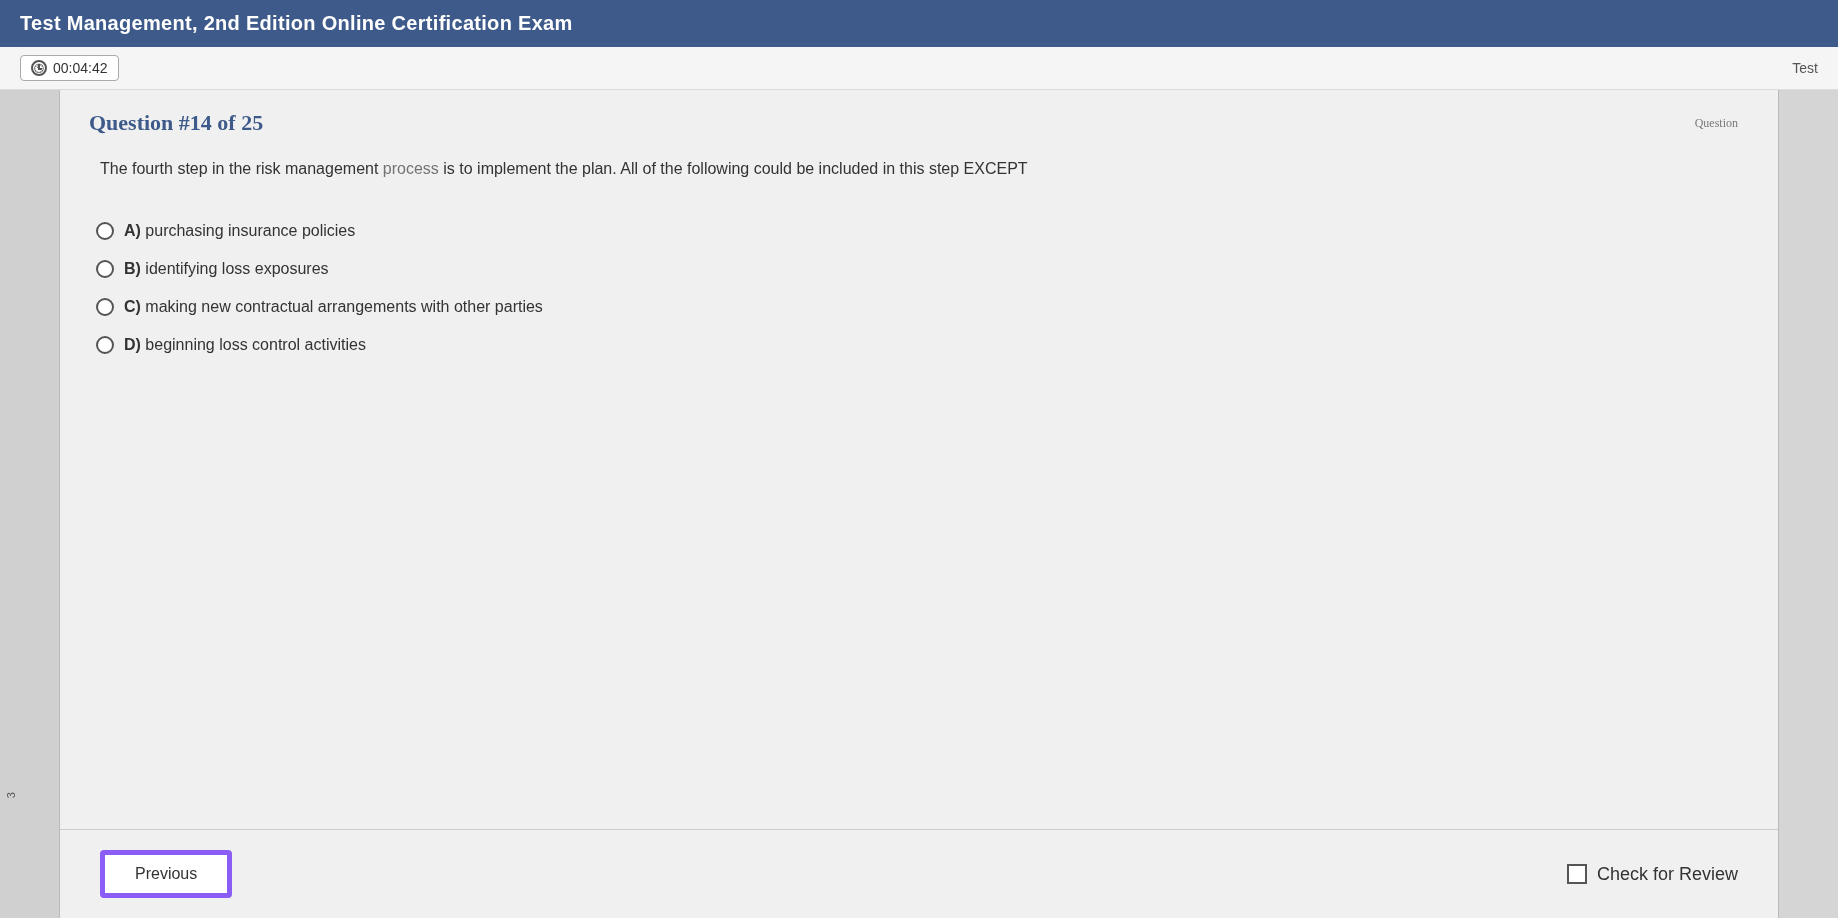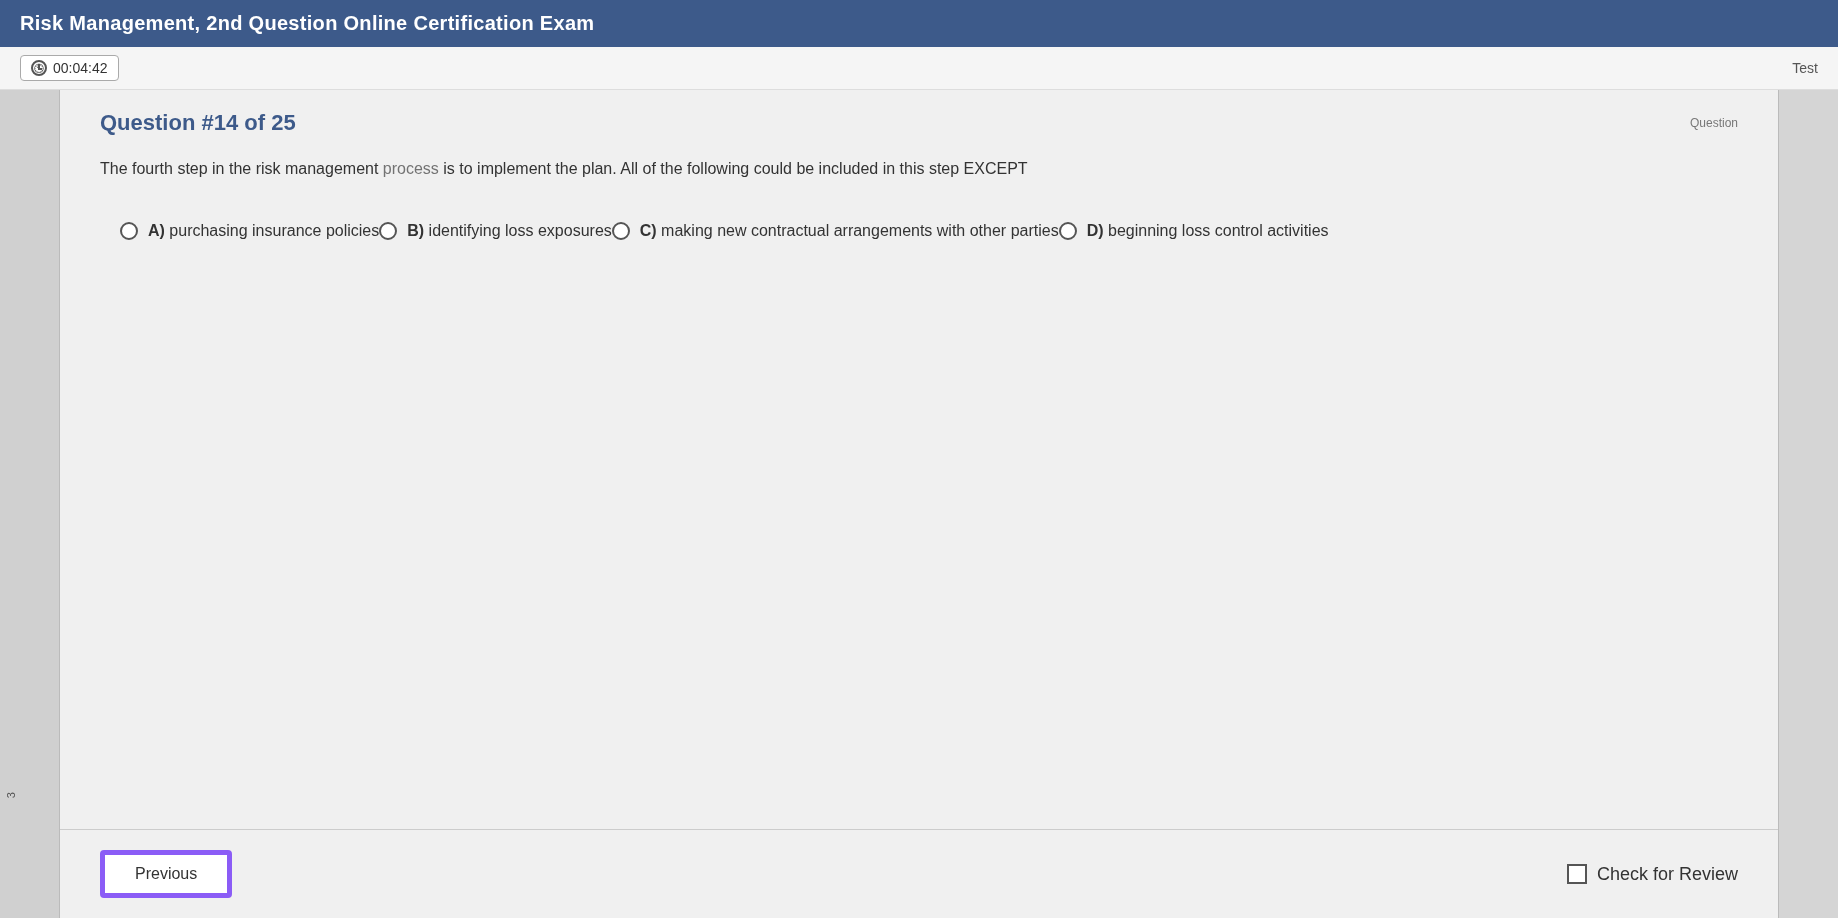--- a/index.html
+++ b/index.html
@@ -118,21 +118,22 @@
       flex: 1;
       background-color: #f0f0f0;
       display: flex;
       flex-direction: column;
     }
 
     .question-header-bar {
       display: flex;
       align-items: center;
       justify-content: space-between;
-      padding: 20px 40px 10px 40px;
+      padding: 20px 40px 10px 29px;
+      font-family: Liberation Serif, serif;
     }
 
     .question-title {
       font-size: 22px;
       font-weight: bold;
       color: #3d5a8a;
     }
 
     .question-nav-hint {
       font-size: 12px;
@@ -146,23 +147,24 @@
       line-height: 1.6;
     }
 
     .question-text {
       font-size: 16px;
       color: #333;
       line-height: 1.6;
     }
 
     .options-area {
-      padding: 20px 60px;
-      display: flex;
-      flex-direction: row;
+      padding: 20px 36px;
+      display: flex;
+      flex-direction: column;
+      gap: 20px;
     }
 
     .option-item {
       display: flex;
       align-items: center;
       gap: 10px;
       font-size: 16px;
       color: #333;
       cursor: pointer;
     }
@@ -247,21 +249,21 @@
     }
 
     .process-text {
       color: #737373;
     }
   </style>
 </head>
 <body>
 
 <div class="top-bar">
-  <span>Risk Management, 2nd Question Online Certification Exam</span>
+  <span>Test Management, 2nd Edition Online Certification Exam</span>
 </div>
 
 <div class="sub-header">
   <div class="timer-box">
     <span class="timer-icon">⏲</span>
     <span>00:04:42</span>
   </div>
   <span class="test-label">Test</span>
 </div>
 

